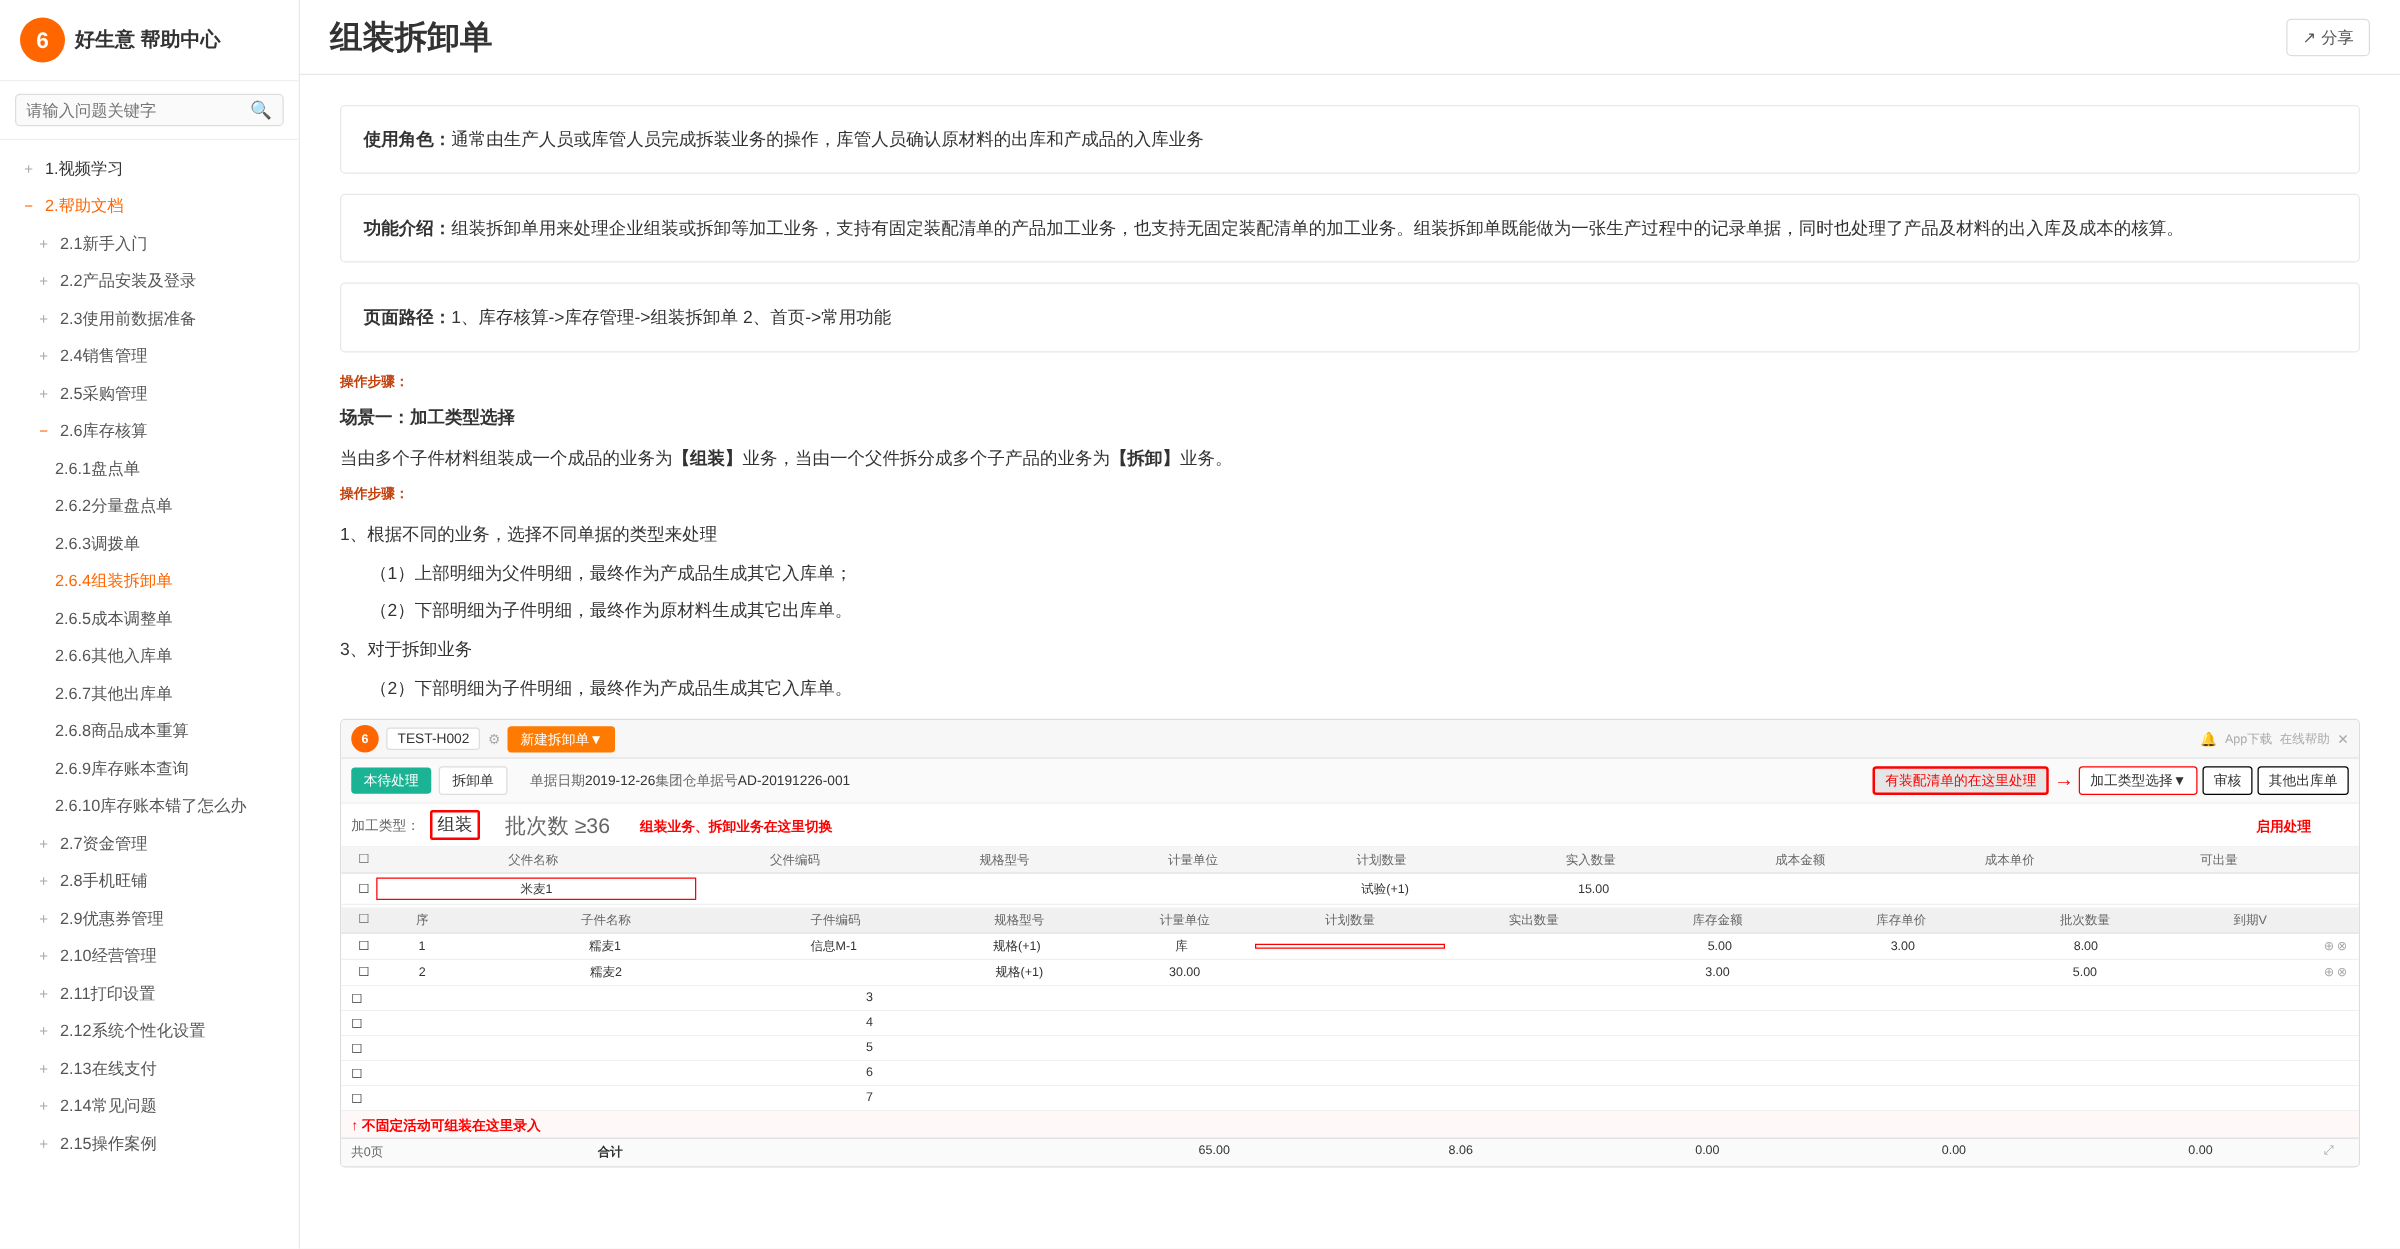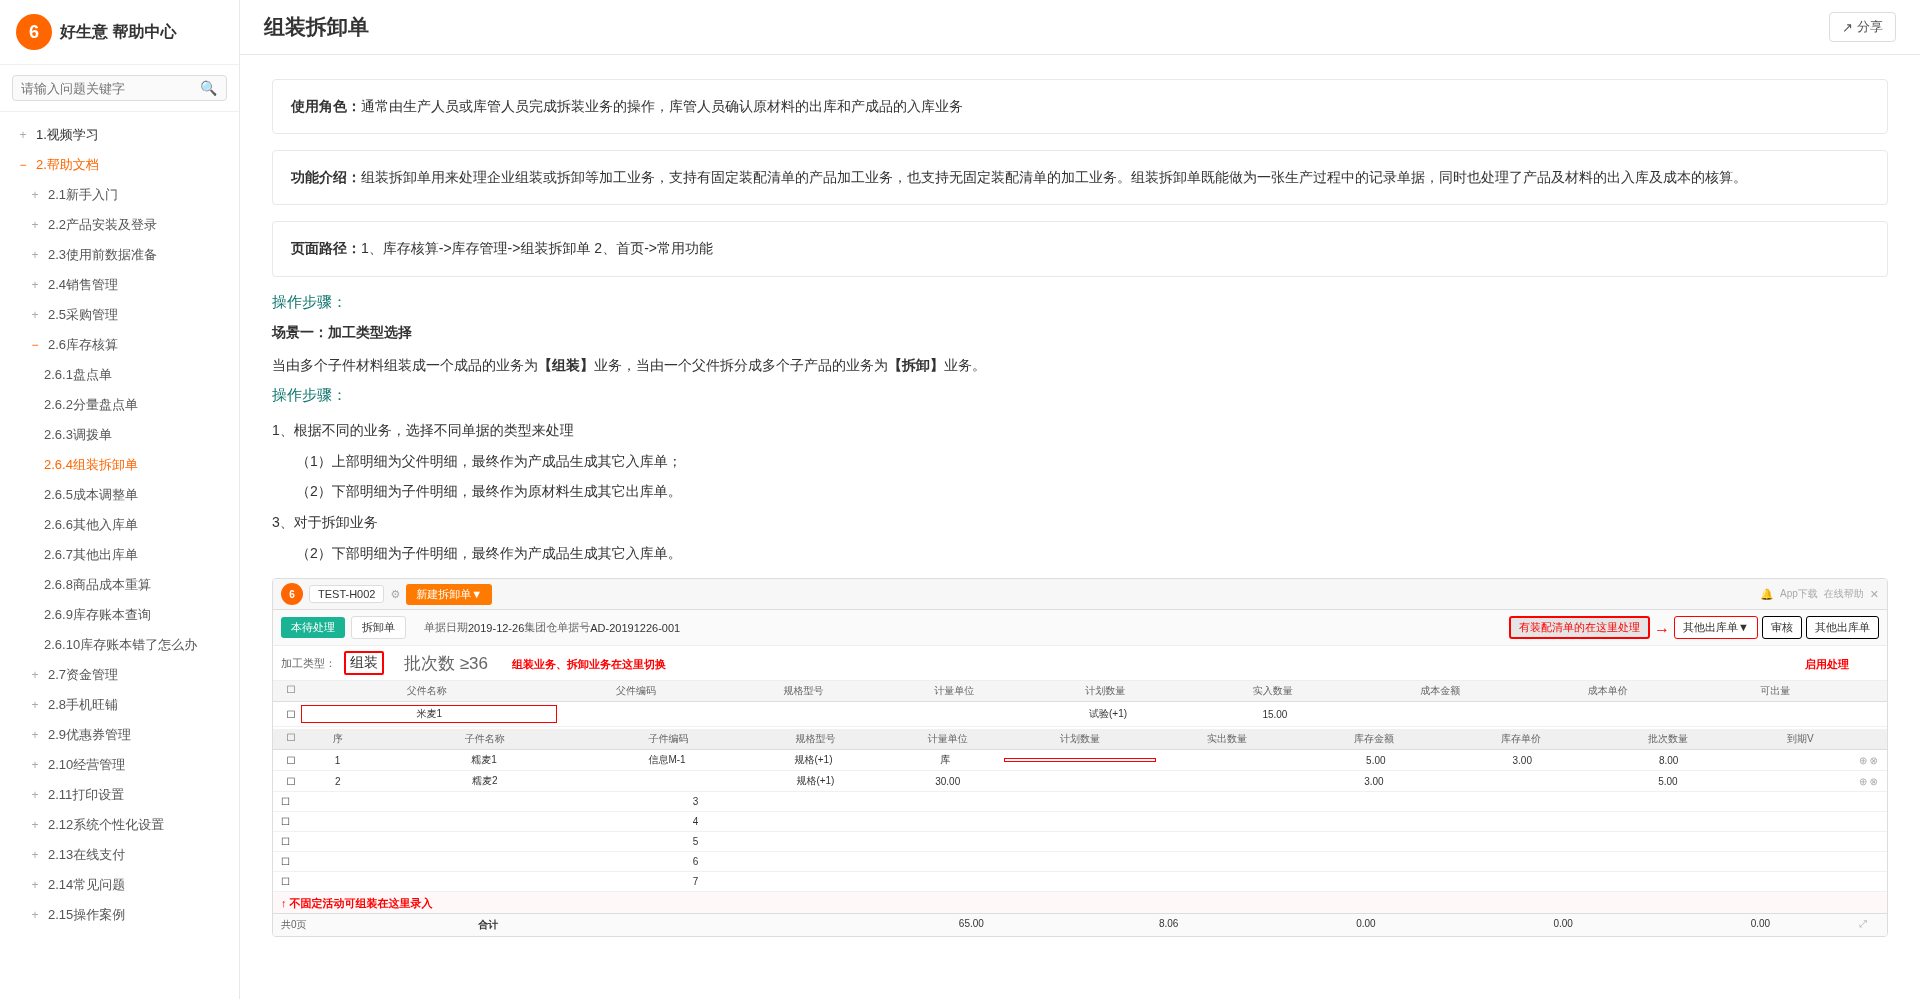--- a/index.html
+++ b/index.html
@@ -102,21 +102,21 @@
     }
     .top-bar {
       background: #fff;
       border-bottom: 1px solid #e8e8e8;
       padding: 12px 24px;
       display: flex;
       align-items: center;
       justify-content: space-between;
     }
     .page-title {
-      font-size: 21px;
+      font-size: 26px;
       font-weight: bold;
       color: #333;
     }
     .share-btn {
       display: flex;
       align-items: center;
       gap: 4px;
       border: 1px solid #ddd;
       border-radius: 4px;
       padding: 5px 12px;
@@ -137,24 +137,24 @@
       border: 1px solid #e8e8e8;
       border-radius: 4px;
       padding: 14px 18px;
       margin-bottom: 16px;
       font-size: 14px;
       line-height: 1.8;
       color: #333;
     }
     .ops-section { margin-top: 4px; }
     .ops-title {
-      font-weight: normal;
-      font-size: 15px;
+      font-weight: bold;
+      font-size: 11px;
       margin-bottom: 12px;
-      color: #0f766e;
+      color: #c2410c;
     }
     .scenario-title {
       font-weight: bold;
       font-size: 14px;
       color: #333;
       margin-bottom: 10px;
     }
     .content-para {
       font-size: 14px;
       line-height: 1.9;
@@ -468,21 +468,21 @@
               <span class="mock-value">2019-12-26</span>
               <span class="mock-label">集团仓</span>
               <span class="mock-label">单据号</span>
               <span class="mock-value">AD-20191226-001</span>
             </div>
             <div style="margin-left:auto; display:flex; align-items:center; gap:4px;">
 
               <div style="position:relative; display:inline-flex; align-items:center; gap:4px;">
                 <span class="annotation-box">有装配清单的在这里处理</span>
                 <span style="color:red; font-size:16px;">→</span>
-                <button class="mock-btn-outline" style="border:1px solid red;">其他出库单▼</button>
+                <button class="mock-btn-outline" style="border:1px solid red;">加工类型选择▼</button>
               </div>
               <button class="mock-btn-outline">审核</button>
               <button class="mock-btn-outline">其他出库单</button>
             </div>
           </div>
 
           <div style="display:flex; align-items:center; gap:8px; padding:5px 8px; background:#fff; border-bottom:1px solid #eee; position:relative;">
             <span class="mock-label">加工类型：</span>
             <span class="mock-red-box">组装</span>
             <span style="margin-left:12px; color:#666; font-size:17px;">批次数 ≥36</span>

